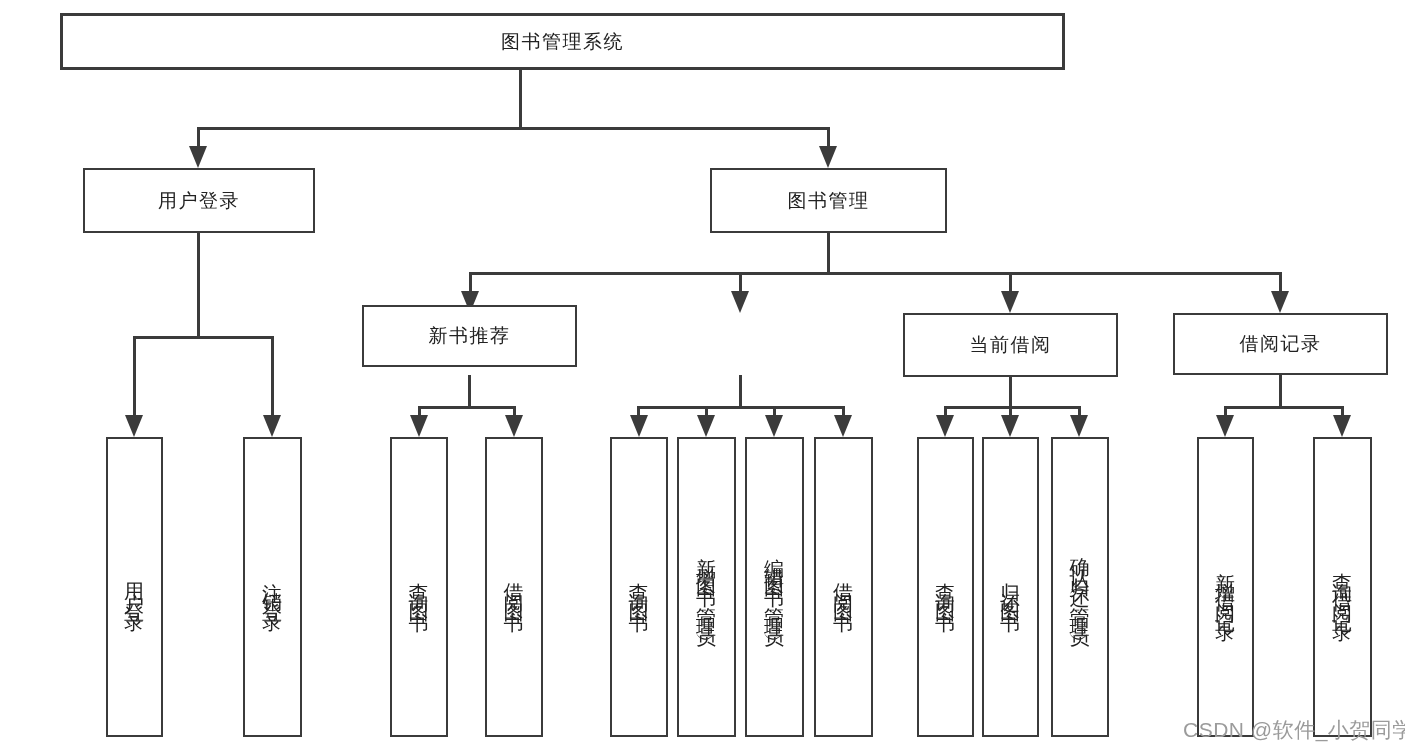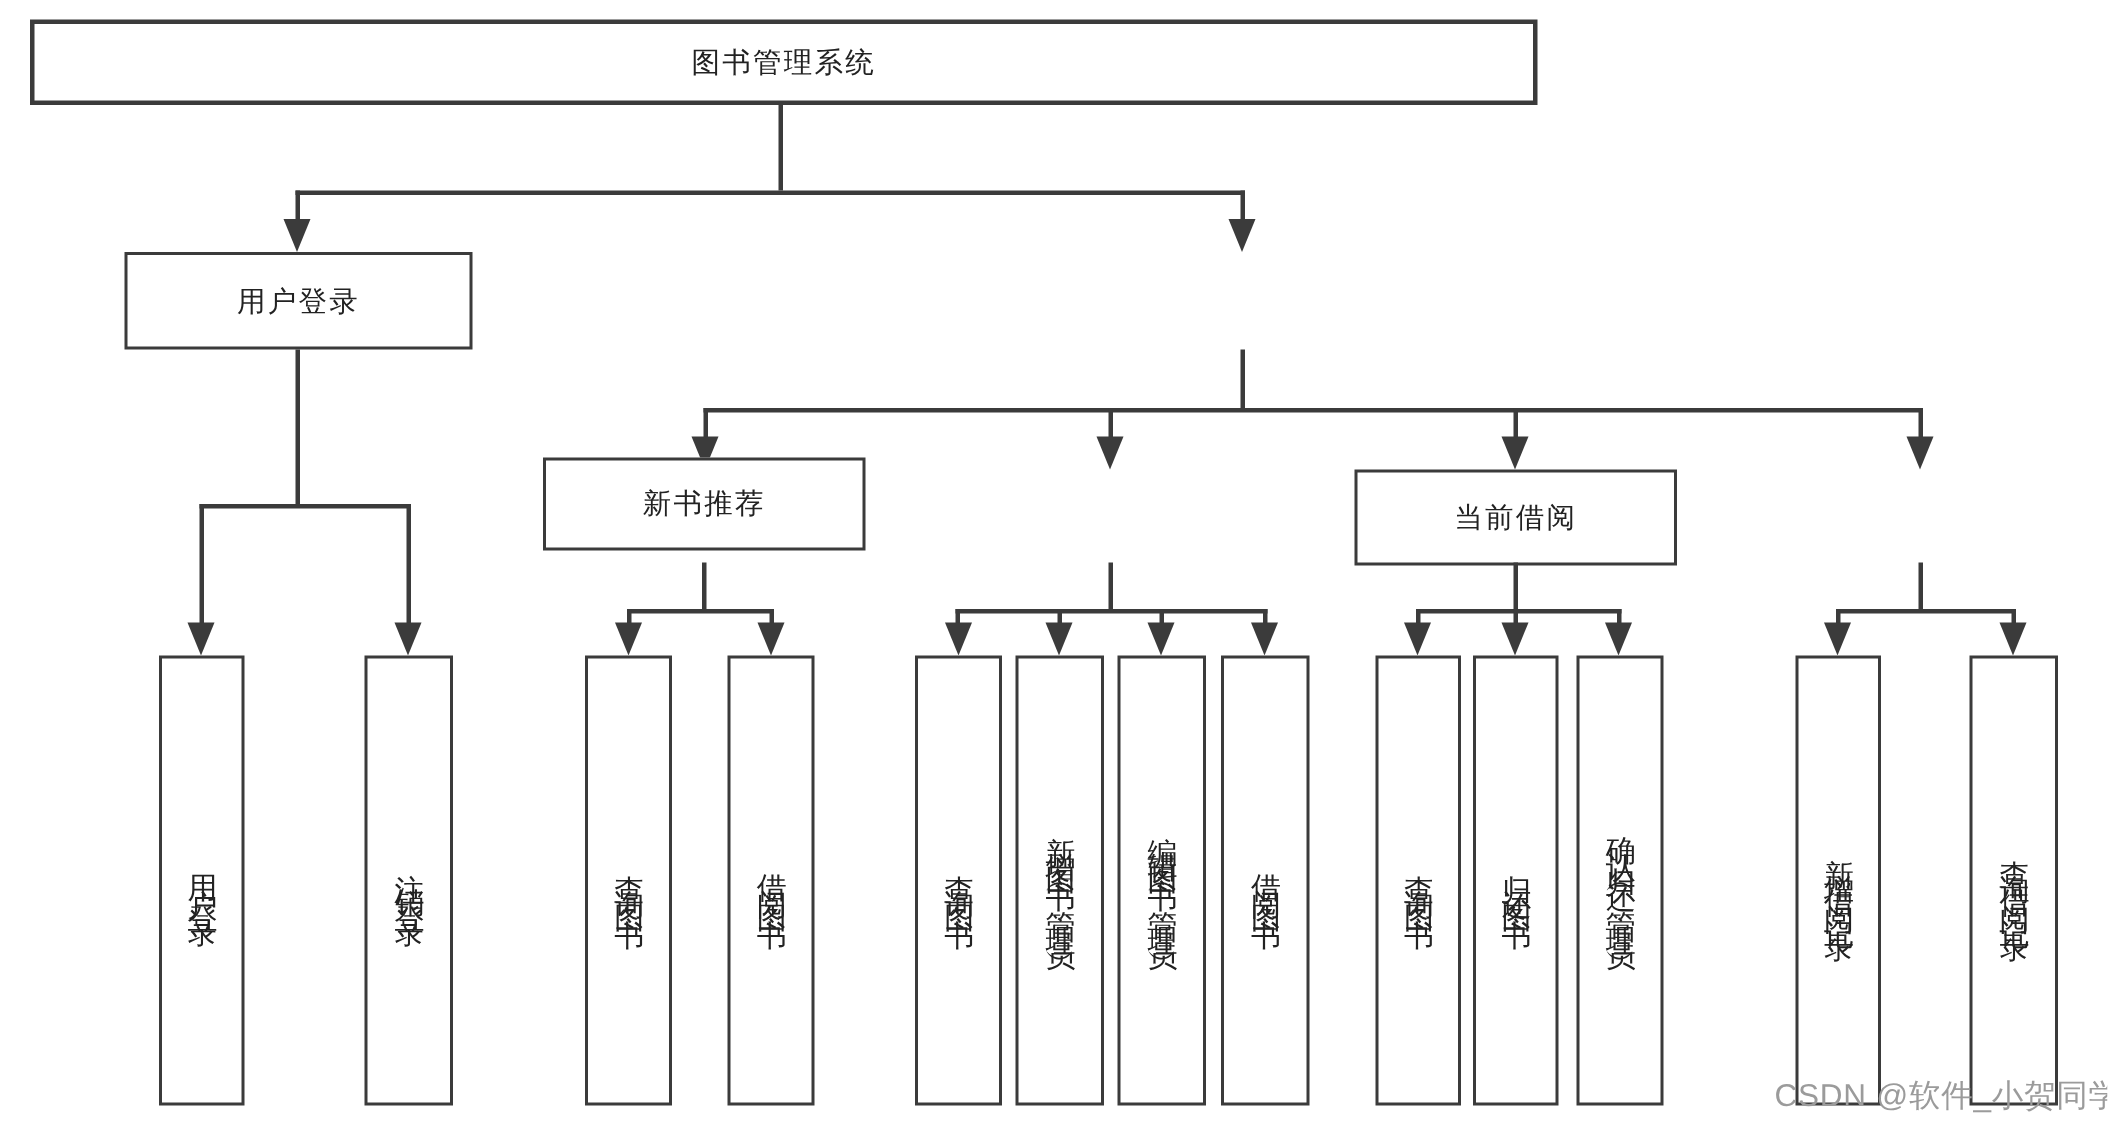--- a/index.html
+++ b/index.html
@@ -16,21 +16,21 @@
     font-family:"Liberation Sans","DejaVu Sans",sans-serif;
     overflow:hidden;
   }
   .node{
     position:absolute;
     box-sizing:border-box;
     background:var(--fill);
     border:2.5px solid var(--line);
     display:flex;align-items:center;justify-content:center;
   }
-  .node.root{border-width:3px;}
+  .node.root{border-width:3px;margin-left:40px;}
   .hlabel{
     font-size:19px;color:var(--text);letter-spacing:1.5px;white-space:nowrap;
   }
   .leaf .vtext{
     writing-mode:vertical-rl;
     text-orientation:mixed;
     font-size:20px;line-height:1;
     letter-spacing:10px;
     color:var(--text);
     white-space:nowrap;
@@ -61,20 +61,23 @@
   <div class="vl" style="left:519px;top:70px;height:57px;"></div>
   <div class="hl" style="left:197px;top:127px;width:633px;"></div>
   <div class="vl" style="left:197px;top:127px;height:21px;"></div>
   <div class="ah" style="left:189px;top:146px;"></div>
   <div class="vl" style="left:827px;top:127px;height:21px;"></div>
   <div class="ah" style="left:819px;top:146px;"></div>
 
   <div class="node" style="left:83px;top:168px;width:232px;height:65px;">
     <span class="hlabel">用户登录</span>
   </div>
+  <div class="node" style="left:710px;top:168px;width:237px;height:65px;">
+    <span class="hlabel">图书管理</span>
+  </div>
 
   <div class="vl" style="left:197px;top:233px;height:103px;"></div>
   <div class="hl" style="left:133px;top:336px;width:140px;"></div>
   <div class="vl" style="left:133px;top:336px;height:81px;"></div>
   <div class="ah" style="left:125px;top:415px;"></div>
   <div class="vl" style="left:271px;top:336px;height:81px;"></div>
   <div class="ah" style="left:263px;top:415px;"></div>
 
   <div class="vl" style="left:827px;top:233px;height:40px;"></div>
   <div class="hl" style="left:469px;top:272px;width:812px;"></div>
@@ -85,20 +88,23 @@
   <div class="vl" style="left:1009px;top:272px;height:21px;"></div>
   <div class="ah" style="left:1001px;top:291px;"></div>
   <div class="vl" style="left:1279px;top:272px;height:21px;"></div>
   <div class="ah" style="left:1271px;top:291px;"></div>
 
   <div class="node" style="left:362px;top:305px;width:215px;height:62px;">
     <span class="hlabel">新书推荐</span>
   </div>
   <div class="node" style="left:903px;top:313px;width:215px;height:64px;">
     <span class="hlabel">当前借阅</span>
+  </div>
+  <div class="node" style="left:1173px;top:313px;width:215px;height:62px;">
+    <span class="hlabel">借阅记录</span>
   </div>
 
   <div class="vl" style="left:468px;top:375px;height:31px;"></div>
   <div class="hl" style="left:418px;top:406px;width:98px;"></div>
   <div class="vl" style="left:418px;top:406px;height:12px;"></div>
   <div class="ah" style="left:410px;top:415px;"></div>
   <div class="vl" style="left:513px;top:406px;height:12px;"></div>
   <div class="ah" style="left:505px;top:415px;"></div>
 
   <div class="vl" style="left:739px;top:375px;height:31px;"></div>

